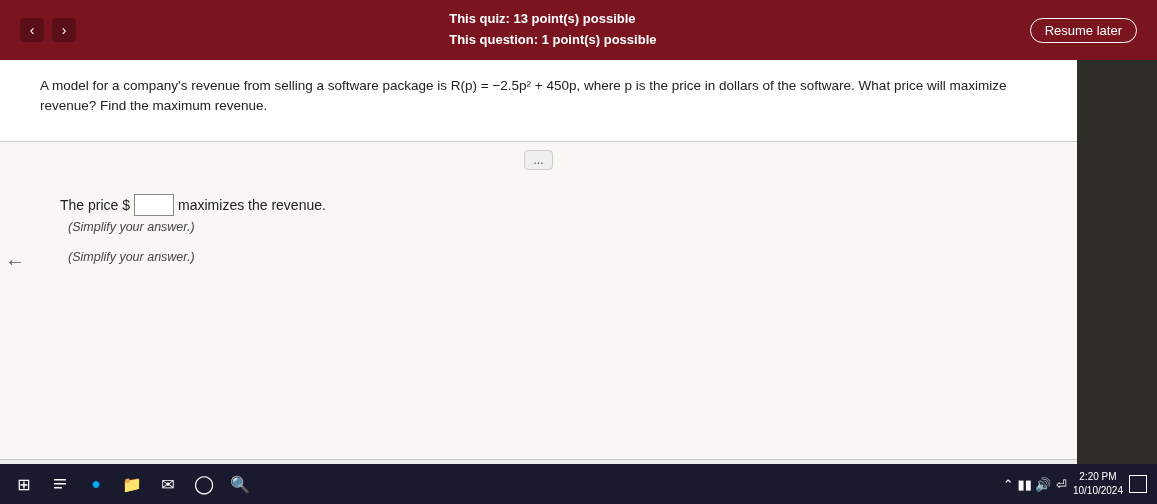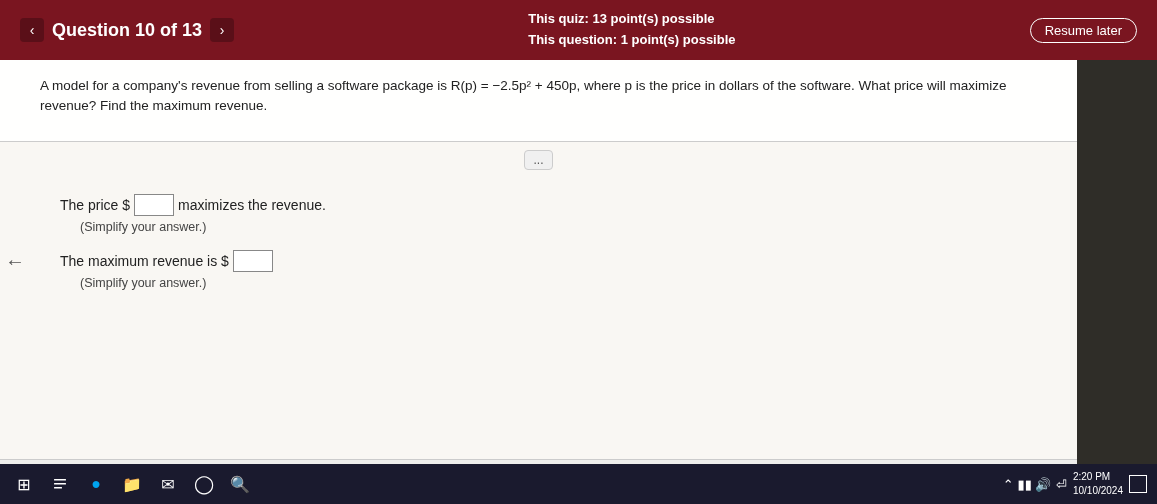--- a/index.html
+++ b/index.html
@@ -166,23 +166,24 @@
     .answer-line {
       display: flex;
       align-items: center;
       gap: 4px;
       margin-bottom: 4px;
     }
 
     .answer-note {
       font-size: 12.5px;
       color: #444;
-      margin-left: 16px;
+      margin-left: 4px;
       margin-bottom: 16px;
       padding-left: 4px;
+      font-style: italic;
     }
 
     .answer-input {
       width: 40px;
       height: 22px;
       border: 1px solid #888;
       background: white;
       font-size: 13px;
       text-align: left;
       padding: 0 3px;
@@ -271,39 +272,38 @@
       display: flex;
       gap: 4px;
       align-items: center;
       color: white;
       font-size: 13px;
     }
 
     .datetime {
       color: white;
       font-size: 10px;
-      text-align: left;
+      text-align: center;
       line-height: 1.4;
     }
 
     .notif-btn {
       width: 18px;
       height: 18px;
       border: 1.5px solid white;
       background: transparent;
       cursor: pointer;
     }
   </style>
 </head>
 <body>
 
 <div class="top-bar">
   <div class="nav-controls">
     <button class="nav-btn">‹</button>
-    <span class="question-label">Question 10 of 13</span>
     <button class="nav-btn">›</button>
   </div>
 
   <div class="quiz-info">
     <div>This quiz: 13 point(s) possible</div>
     <div>This question: 1 point(s) possible</div>
   </div>
 
   <div class="top-right-buttons">
     <button class="resume-btn">Resume later</button>
@@ -324,24 +324,20 @@
 
   <div class="answer-area">
 
     <div class="answer-line">
       <span>The price $</span>
       <input class="answer-input" type="text" value="" style="">
       <span> maximizes the revenue.</span>
     </div>
     <div class="answer-note">(Simplify your answer.)</div>
 
-    <div class="answer-line">
-      <span>The maximum revenue is $</span>
-      <input class="answer-input" type="text" value="" style="">
-    </div>
     <div class="answer-note">(Simplify your answer.)</div>
 
   </div>
 </div>
 
 <div class="bottom-bar">
   <div class="time-remaining">
     <span class="clock-icon">⏱</span>
     <span>Time Remaining:</span>
     <span>00:21:31</span>

